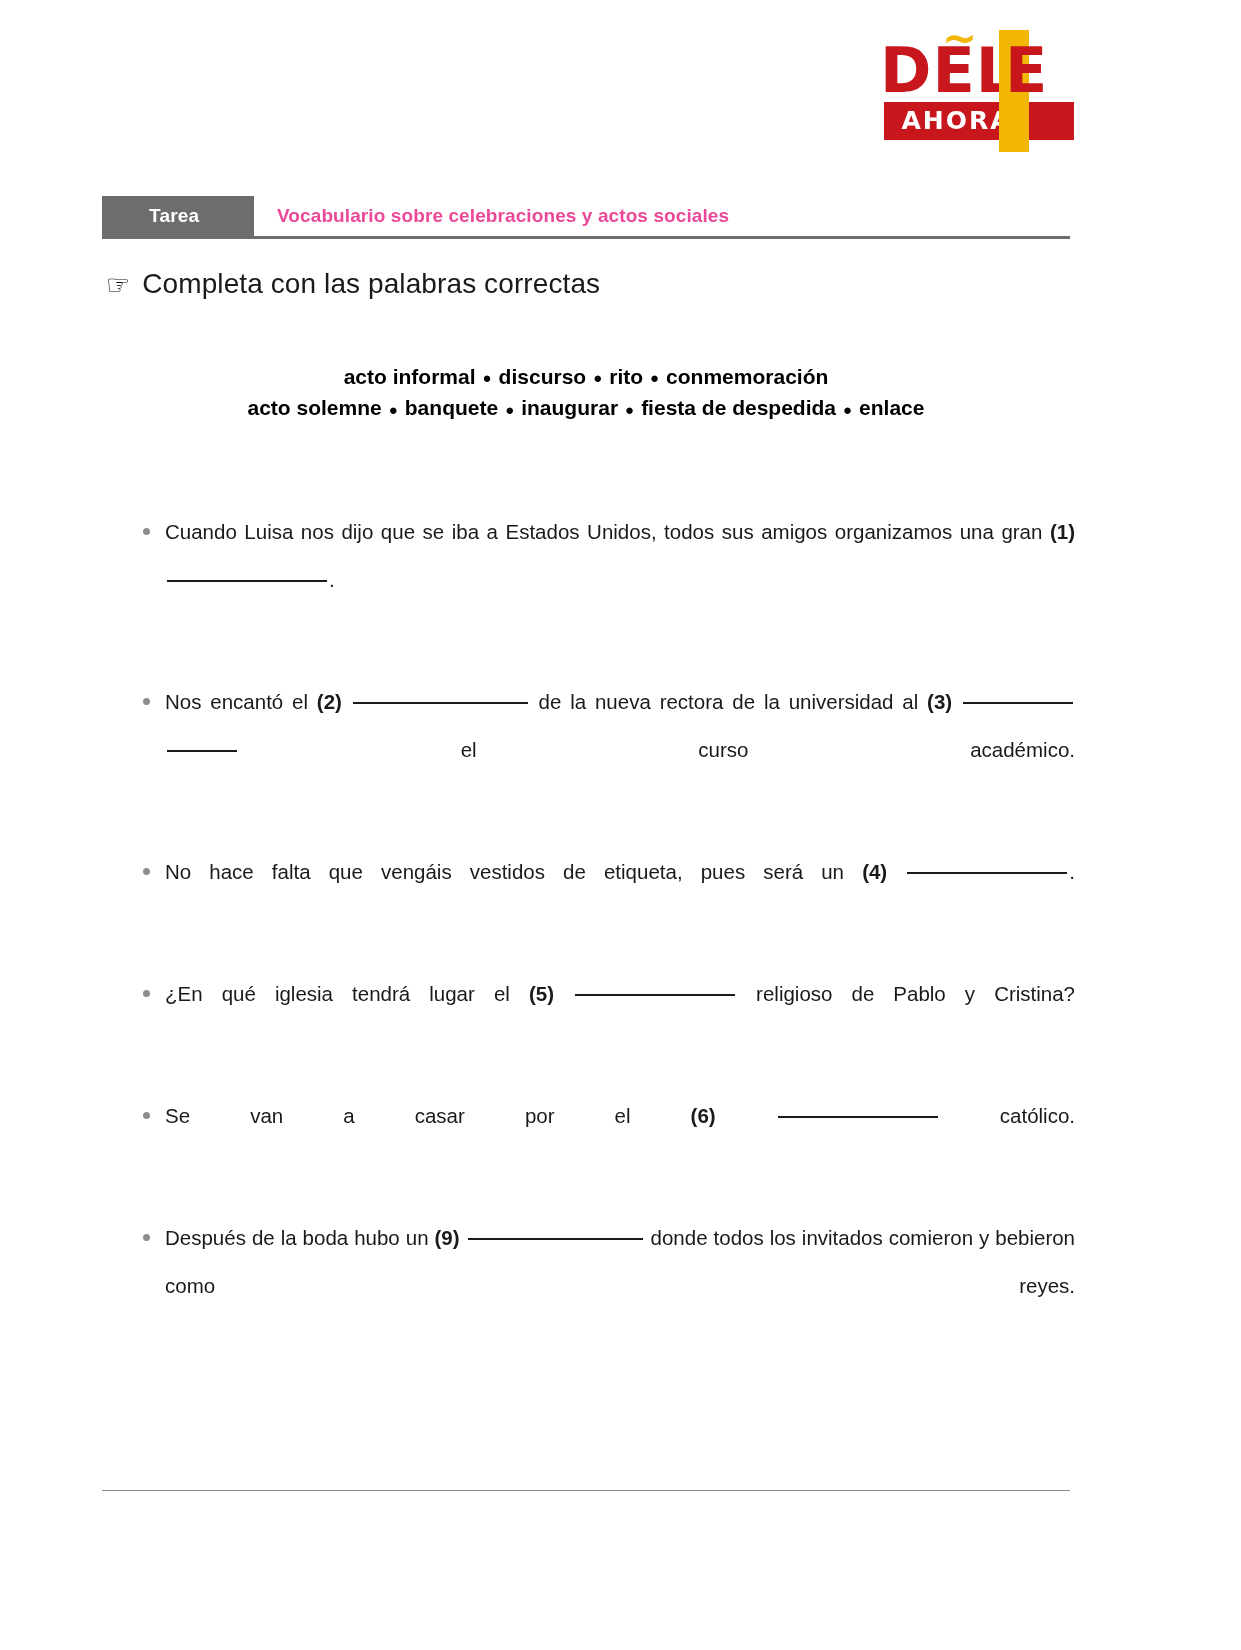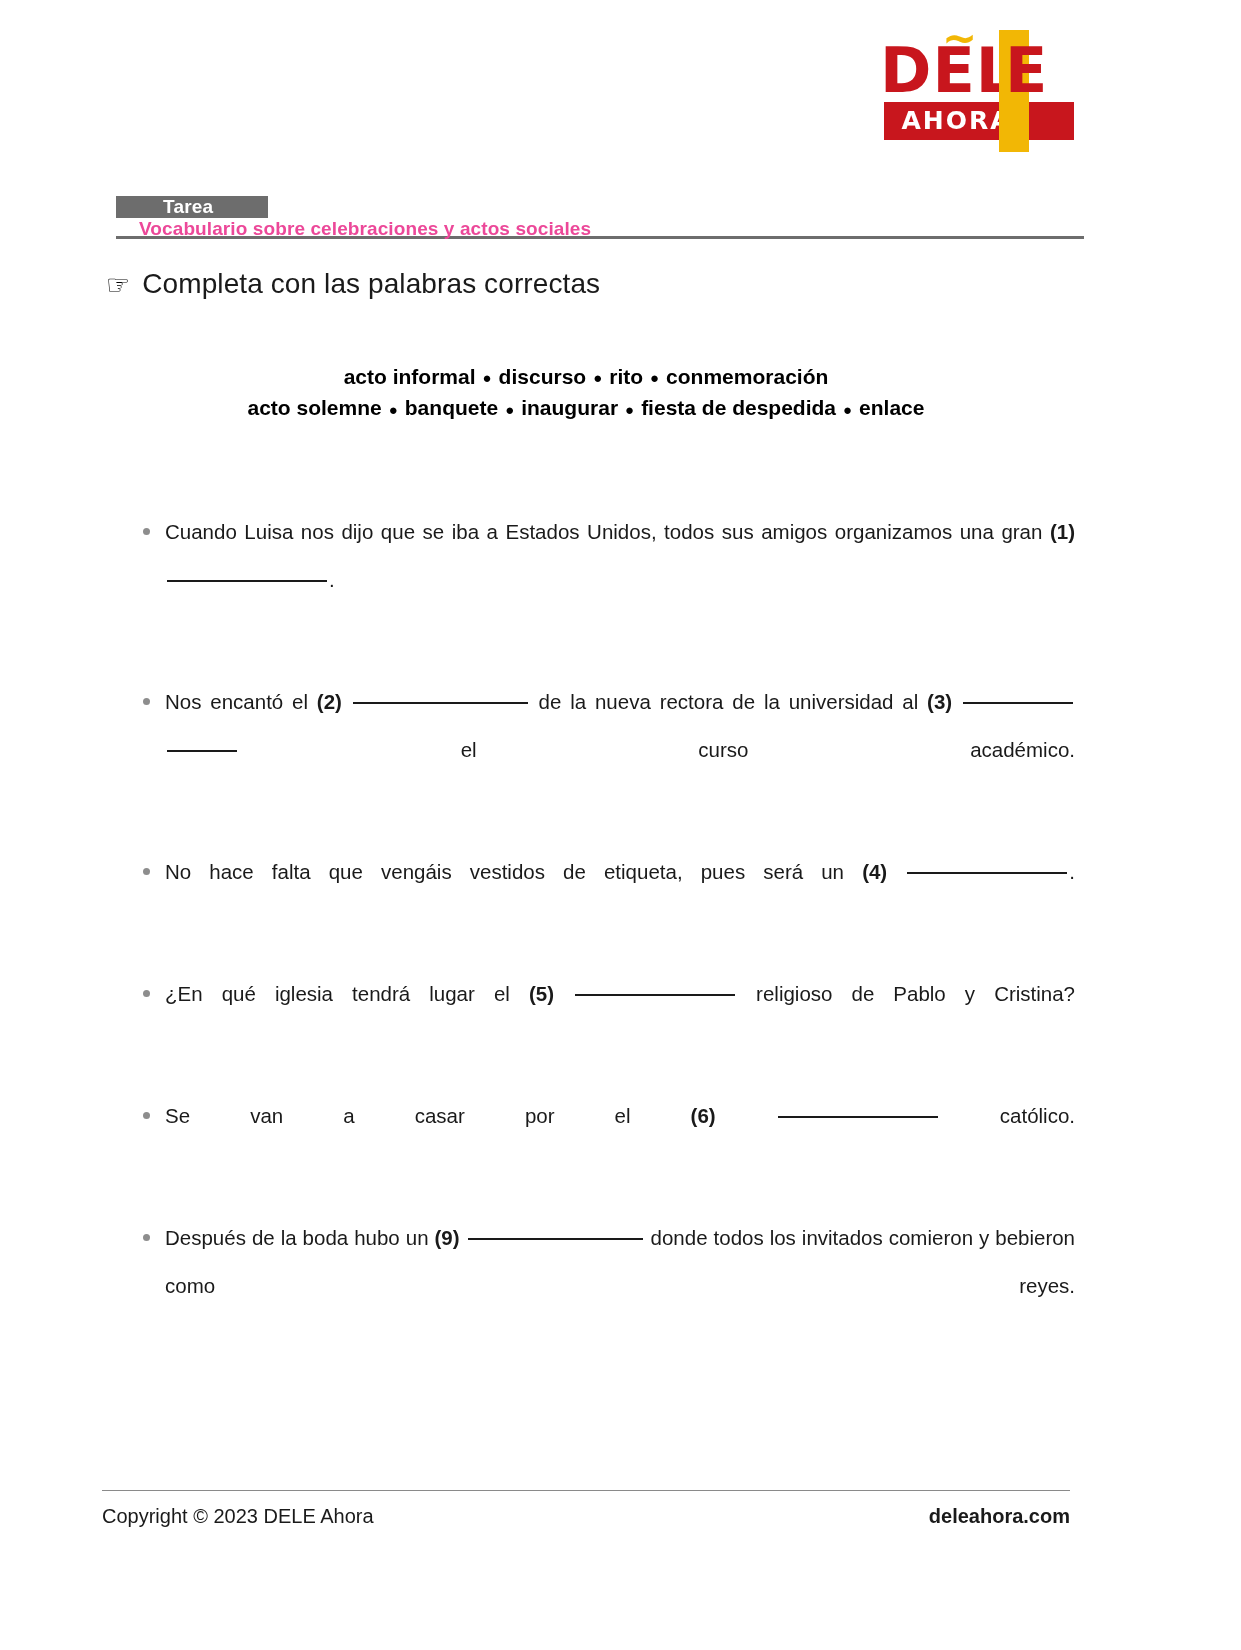--- a/index.html
+++ b/index.html
@@ -103,28 +103,27 @@
     font-weight: bold;
     font-size: 62px;
     line-height: 62px;
     color: #c8161d;
     z-index: 2;
   }
 
   
   .tarea-bar {
     position: absolute;
-    left: 116px;
+    left: 102px;
     top: 196px;
     width: 968px;
     height: 40px;
     display: flex;
     align-items: stretch;
     border-bottom: 3px solid #6d6d6d;
-    flex-direction: column;
   }
   .tarea-tag {
     width: 152px;
     background: #6d6d6d;
     color: #ffffff;
     font-weight: bold;
     font-size: 19px;
     display: flex;
     align-items: center;
     padding-left: 47px;
@@ -333,18 +332,14 @@
       <span class="bullet-dot"></span>
       <span>Después de la boda hubo un</span>
       <span class="num">(9)</span>
       <span class="blank b-xl"></span>
       <span>donde todos los invitados comieron y bebieron como reyes.</span>
     </div>
 
   </div>
 
   <div class="footer-rule"></div>
-  <div class="footer">
-    <span>Copyright © 2023 DELE Ahora</span>
-    <span class="footer-right">deleahora.com</span>
-  </div>
 
 </div>
 
 </body></html>

